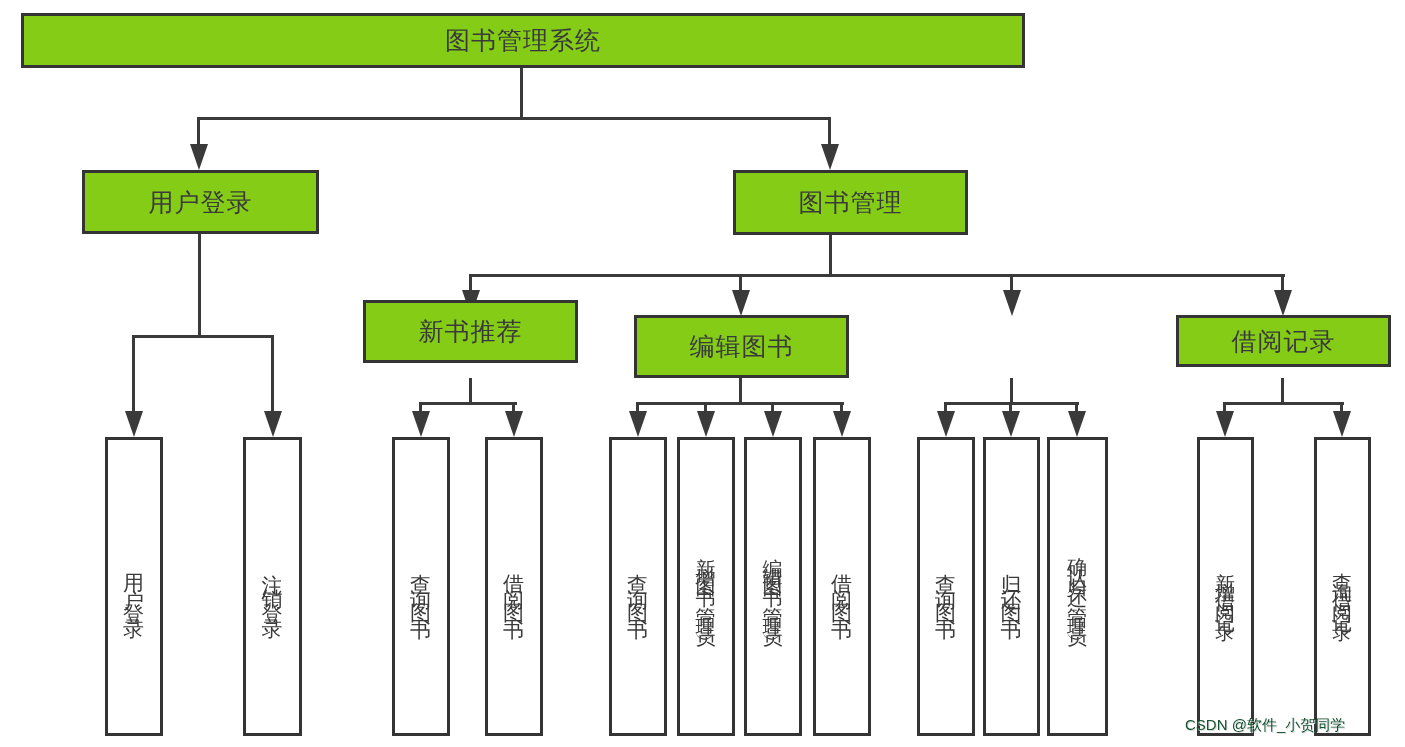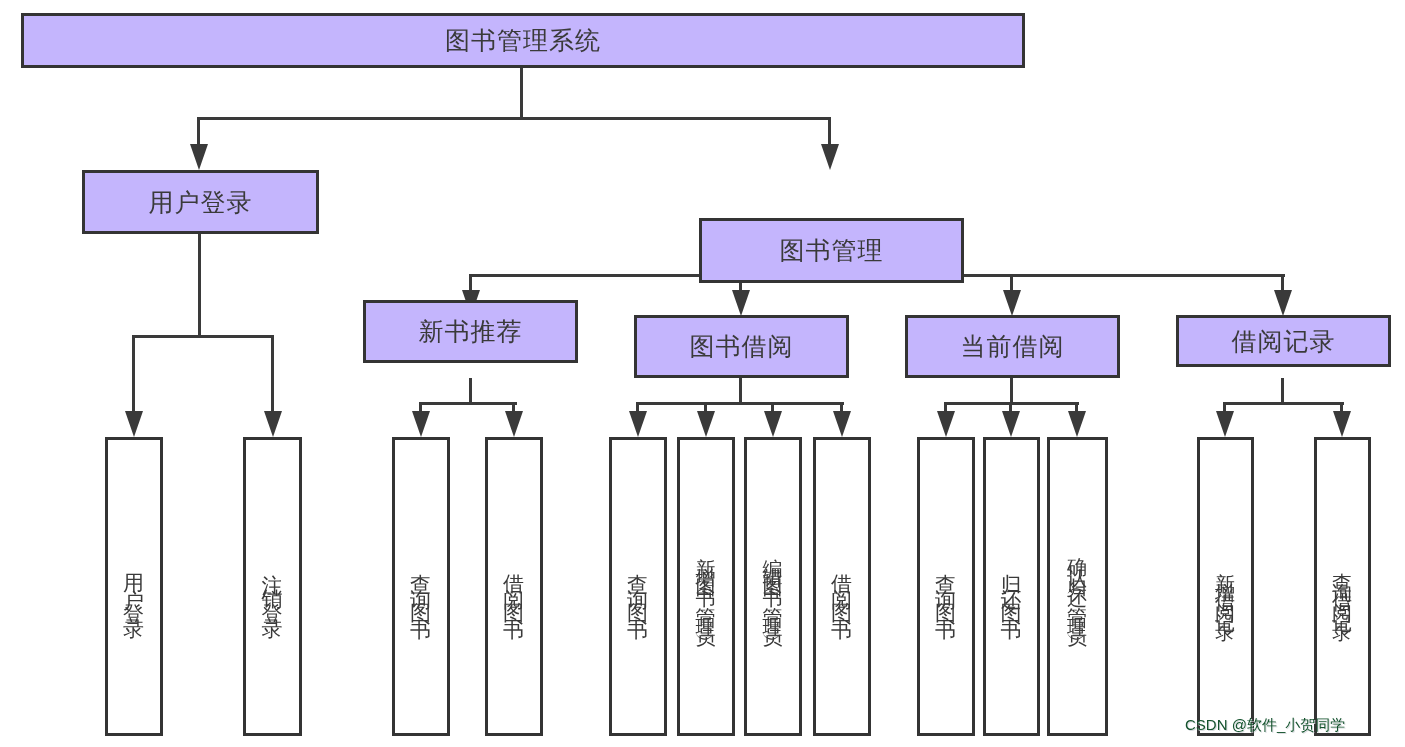--- a/index.html
+++ b/index.html
@@ -8,21 +8,21 @@
     width:1405px;height:747px;
     background:#ffffff;
     font-family:"Liberation Sans", sans-serif;
     overflow:hidden;
   }
   
   .hbox{
     position:absolute;
     box-sizing:border-box;
     border:3px solid #343434;
-    background:#c4b5fd;
+    background:#84cc16;
     display:flex;align-items:center;justify-content:center;
     font-size:25px;color:#3a3a3a;
     letter-spacing:1px;
     white-space:nowrap;
   }
   .vbox{
     position:absolute;
     box-sizing:border-box;
     border:3px solid #343434;
     background:#ffffff;
@@ -116,27 +116,26 @@
   <div class="hline" style="left:1223px;top:402px;width:121px;"></div>
   <div class="vline" style="left:1223px;top:402px;height:12px;"></div>
   <div class="ahead" style="left:1216px;top:411px;"></div>
   <div class="vline" style="left:1340px;top:402px;height:12px;"></div>
   <div class="ahead" style="left:1333px;top:411px;"></div>
 
   <div class="hbox" style="left:21px;top:13px;width:1004px;height:55px;">图书管理系统</div>
 
   <div class="hbox" style="left:82px;top:170px;width:237px;height:64px;">用户登录</div>
 
-  <div class="hbox" style="left:699px;top:170px;width:265px;height:65px;margin-top:48px;">图书管理</div>
+  <div class="hbox" style="left:733px;top:170px;width:235px;height:65px;">图书管理</div>
 
   <div class="hbox" style="left:363px;top:300px;width:215px;height:63px;">新书推荐</div>
 
-  <div class="hbox" style="left:634px;top:315px;width:215px;height:63px;">图书借阅</div>
+  <div class="hbox" style="left:634px;top:315px;width:215px;height:63px;">编辑图书</div>
 
-  <div class="hbox" style="left:905px;top:315px;width:215px;height:63px;">当前借阅</div>
 
   <div class="hbox" style="left:1176px;top:315px;width:215px;height:52px;">借阅记录</div>
 
   <div class="vbox" style="left:105px;top:437px;width:58px;height:299px;">
     <span class="vtext">用户登录</span>
   </div>
   <div class="vbox" style="left:243px;top:437px;width:59px;height:299px;">
     <span class="vtext">注销登录</span>
   </div>
 

